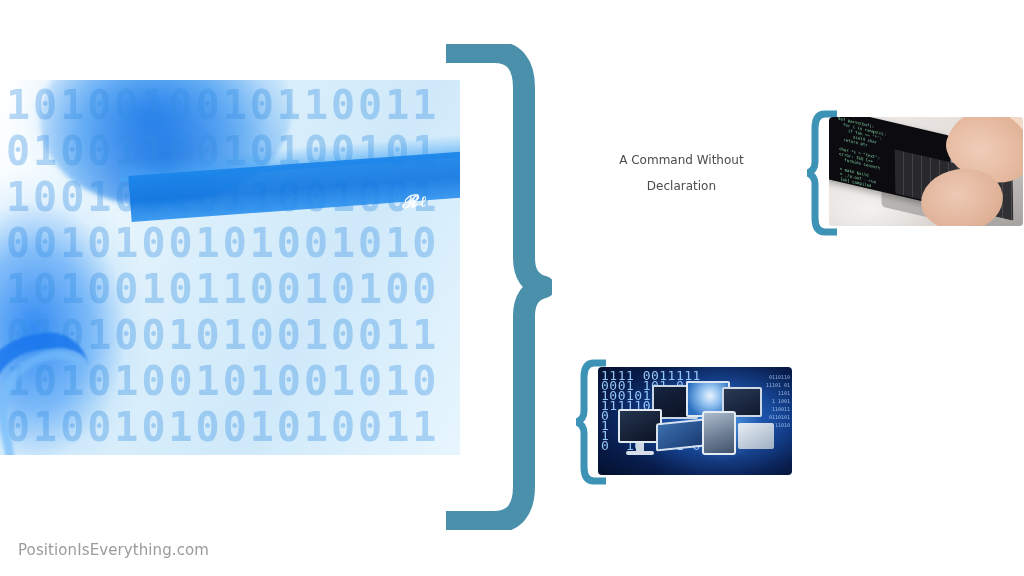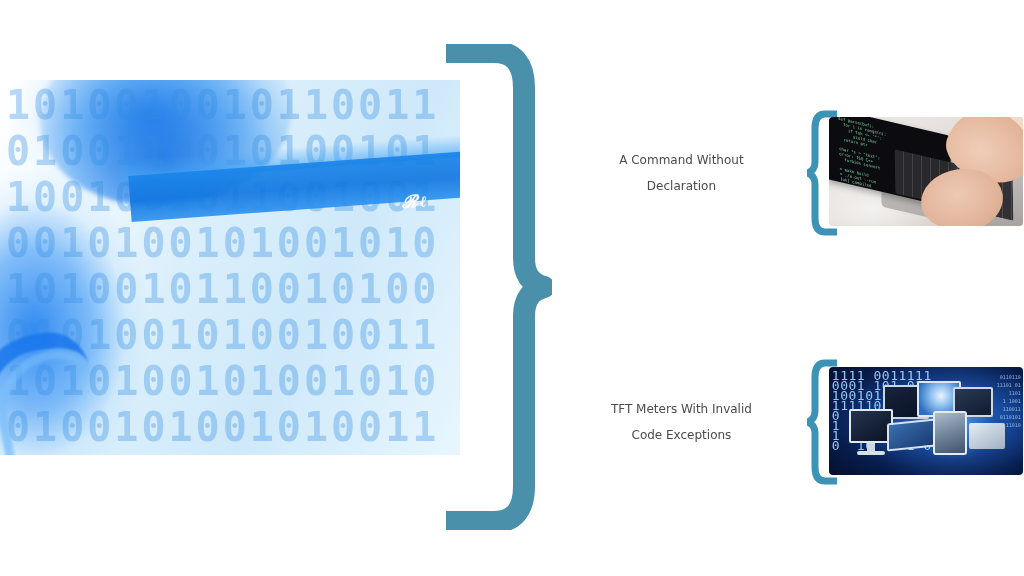--- a/index.html
+++ b/index.html
@@ -299,22 +299,20 @@
         </div>
         <div class="keys"></div>
         <div class="arm"></div>
         <div class="hand1"></div>
         <div class="hand2"></div>
       </div>
     </div>
   </div>
 
   <div class="card" style="left:566px; top:358px; width:458px; height:128px;">
-    <div class="card-label" style="width:236px;">TFT Meters With Invalid
-Code Exceptions</div>
     <div class="thumb-wrap" style="width:222px; height:128px; margin-left:10px;">
       <svg class="small-brace" viewBox="0 0 40 128" width="40" height="128" fill="none">
         <path d="M30 5 H18 Q8 5 8 19 V53 Q8 61 1 64 Q8 67 8 75 V109 Q8 123 18 123 H30" stroke="#3d93b5" stroke-width="7" stroke-linecap="butt" stroke-linejoin="round" fill="none"></path>
       </svg>
       <div class="thumb t2">
         <div class="grid"></div>
         <div class="bits">1111 0011111
 0001 101 01
 100101 1
 111110
@@ -335,14 +333,15 @@
         <div class="mon m4"></div>
         <div class="m4st"></div>
         <div class="m4b"></div>
         <div class="mon lap"></div>
         <div class="tabx"></div>
         <div class="prn"></div>
       </div>
     </div>
   </div>
 
+  <div class="watermark">PositionIsEverything.com</div>
 
 </div>
 
 </body></html>

